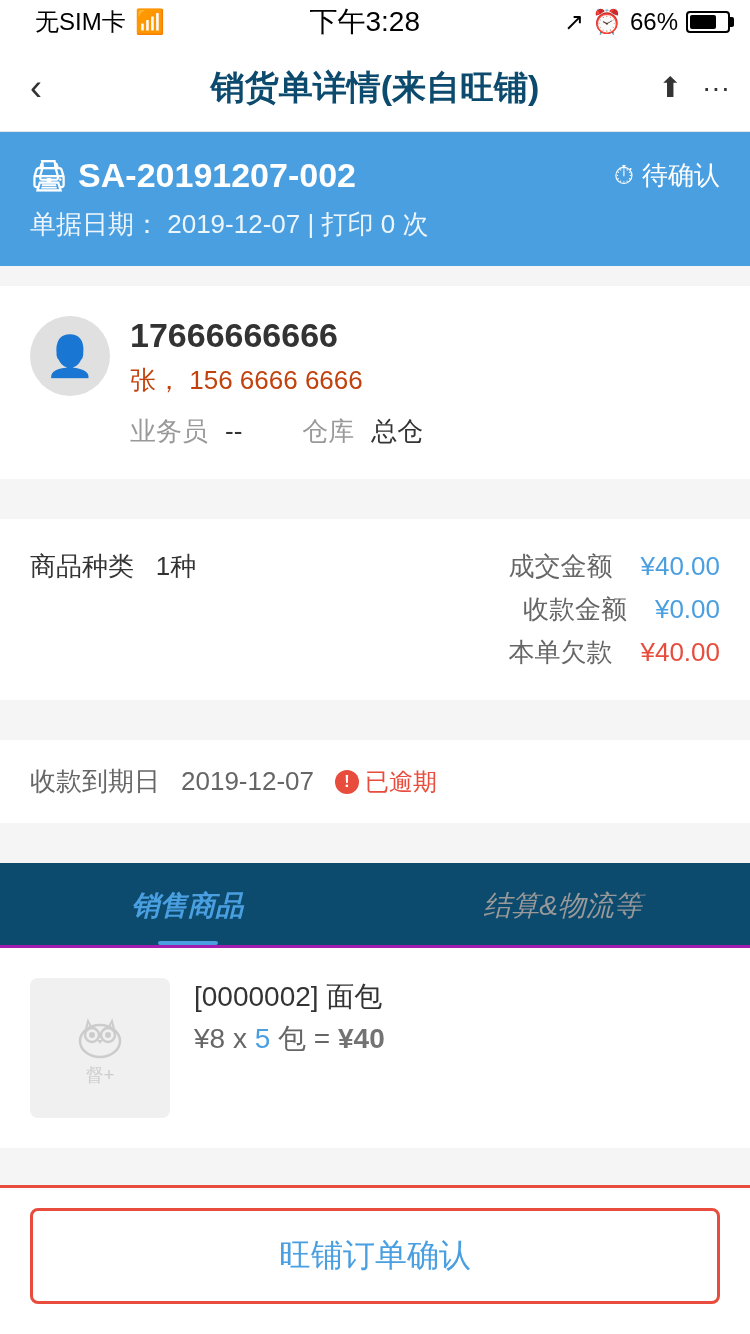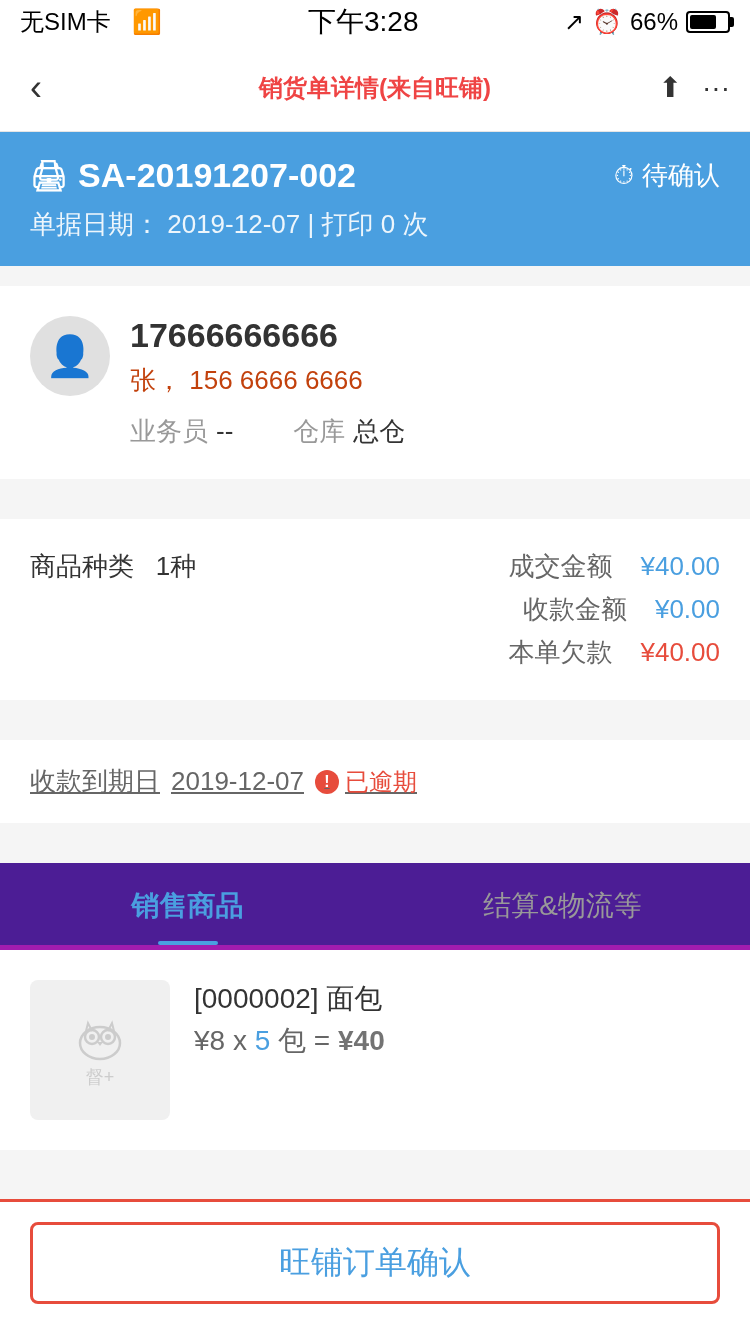--- a/index.html
+++ b/index.html
@@ -18,21 +18,21 @@
       width: 100%;
       height: 44px;
       background: #fff;
       display: flex;
       align-items: center;
       justify-content: space-between;
       padding: 0 20px;
       font-size: 24px;
       color: #000;
     }
-    .status-left { display: flex; align-items: center; gap: 22px; }
+    .status-left { display: flex; align-items: center; gap: 10px; margin-left: 15px; }
     .status-center { font-size: 28px; font-weight: 500; }
     .status-right { display: flex; align-items: center; gap: 8px; font-size: 24px; }
     .battery-icon {
       width: 44px; height: 22px; border: 2px solid #000; border-radius: 4px; position: relative; display: inline-block;
     }
     .battery-icon::after {
       content: '';
       position: absolute;
       right: -6px; top: 50%; transform: translateY(-50%);
       width: 4px; height: 10px; background: #000; border-radius: 0 2px 2px 0;
@@ -56,23 +56,23 @@
     .nav-back {
       font-size: 36px;
       color: #333;
       cursor: pointer;
       padding: 10px;
     }
     .nav-title {
       position: absolute;
       left: 50%;
       transform: translateX(-50%);
-      font-size: 24px;
+      font-size: 34px;
       font-weight: 600;
-      color: #ef4444;
+      color: #0c4a6e;
     }
     .nav-actions {
       position: absolute;
       right: 20px;
       display: flex;
       align-items: center;
       gap: 20px;
     }
     .nav-action-btn {
       font-size: 28px;
@@ -154,21 +154,21 @@
       color: #c2410c;
       margin-bottom: 16px;
     }
     .customer-meta {
       display: flex;
       gap: 60px;
     }
     .meta-item {
       display: flex;
       align-items: center;
-      gap: 8px;
+      gap: 17px;
       font-size: 26px;
       color: #666;
     }
     .meta-label { color: #999; }
     .meta-value { color: #333; }
 
     
     .summary-section {
       display: flex;
       justify-content: space-between;
@@ -199,24 +199,23 @@
     .amount-blue { color: #4A9FE0; font-weight: 500; }
     .amount-red { color: #e74c3c; font-weight: 500; }
 
     
     .due-section {
       background: #fff;
       padding: 24px 30px;
       margin-top: 20px;
       display: flex;
       align-items: center;
-      gap: 11px;
+      gap: 21px;
       font-size: 26px;
       color: #666;
-      text-decoration: underline;
     }
     .overdue-badge {
       display: flex;
       align-items: center;
       gap: 6px;
       color: #e74c3c;
       font-size: 24px;
     }
     .overdue-dot {
       width: 24px;
@@ -226,24 +225,25 @@
       display: flex;
       align-items: center;
       justify-content: center;
       color: white;
       font-size: 16px;
       font-weight: bold;
     }
 
     
     .tabs {
-      background: #4c1d95;
+      background: #0c4a6e;
       display: flex;
       margin-top: 20px;
-      border-bottom: 5px solid #a21caf;
+      border-bottom: 3px solid #a21caf;
+      font-style: italic;
     }
     .tab {
       flex: 1;
       text-align: center;
       padding: 24px 0 20px;
       font-size: 28px;
       cursor: pointer;
       position: relative;
     }
     .tab.active {
@@ -322,21 +322,21 @@
       position: fixed;
       bottom: 0;
       left: 0;
       width: 750px;
       background: #fff;
       padding: 20px 30px 30px;
       border-top: 3px solid #e74c3c;
     }
     .confirm-btn {
       width: 100%;
-      height: 82px;
+      height: 96px;
       border: 3px solid #e74c3c;
       background: #fff;
       border-radius: 8px;
       font-size: 32px;
       color: #4A9FE0;
       font-weight: 500;
       cursor: pointer;
       display: flex;
       align-items: center;
       justify-content: center;

